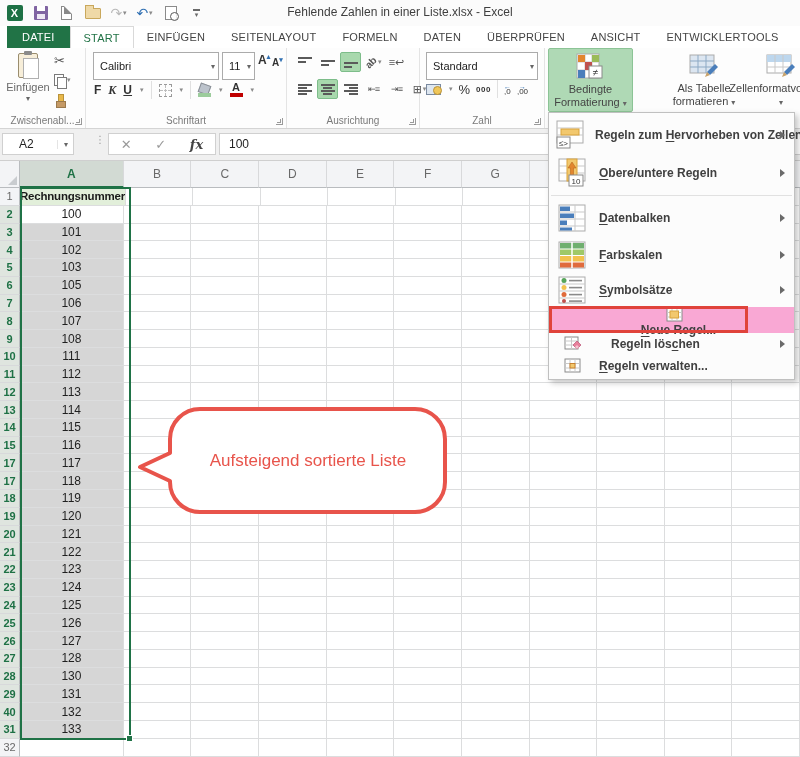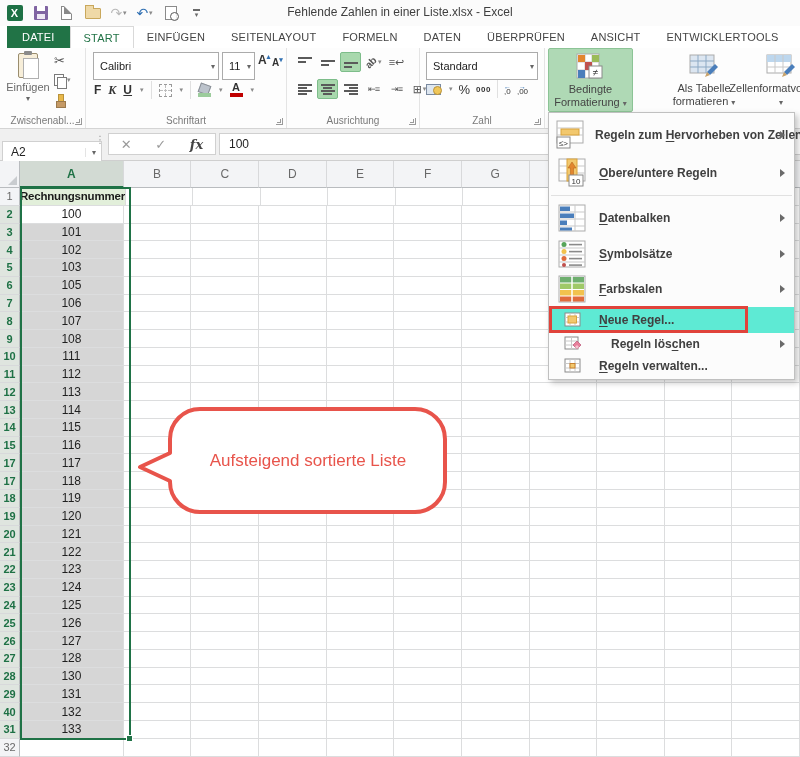--- a/index.html
+++ b/index.html
@@ -113,21 +113,21 @@
   .stylebtn { position:absolute; top:0; height:64px; display:flex; flex-direction:column; align-items:center; padding-top:4px; }
   .sb-cond { left:3px; width:85px; background:#AFD9B5; border:1px solid #8CC496; border-radius:2px; }
   .sb-table { left:100px; width:78px;margin-left:20px; }
   .sb-styles { left:172px; width:128px; }
   .sb-label { font-size:11px; color:#444; line-height:13px; text-align:center; margin-top:2px; }
   .sb-label .car { font-size:8px; color:#666; }
   .caret-only { font-size:8px; color:#666; margin-top:1px; }
 
   
   .fbar { position:absolute; left:0; top:129px; width:800px; height:32px; background:#F0F0F0; border-bottom:1px solid #CFCFCF; }
-  .namebox { position:absolute; left:2px; top:12px; width:100px; height:22px; background:#fff; border:1px solid #D0D0D0; display:flex; align-items:center; font-size:12px; color:#222; padding-left:8px; }
+  .namebox { position:absolute; left:2px; top:4px; width:72px; height:22px; background:#fff; border:1px solid #D0D0D0; display:flex; align-items:center; font-size:12px; color:#222; padding-left:16px; }
   .namebox .car { margin-left:auto; padding-right:5px; font-size:8px; color:#666; border-left:1px solid #E4E4E4; padding-left:6px; }
   .fdots { position:absolute; left:95px; top:8px; color:#9a9a9a; font-size:10px; letter-spacing:0; line-height:5px; }
   .fbuttons { position:absolute; left:108px; top:4px; width:108px; height:22px; background:#fff; border:1px solid #D0D0D0; display:flex; align-items:center; justify-content:space-around; }
   .fx-x { color:#9a9a9a; font-size:13px; } .fx-check { color:#9a9a9a; font-size:13px; }
   .fx-fx { font-family:"DejaVu Serif",serif; font-style:italic; font-weight:bold; font-size:13px; color:#444; }
   .finput { position:absolute; left:219px; top:4px; right:0; height:22px; background:#fff; border:1px solid #D0D0D0; border-right:none; display:flex; align-items:center; font-size:12px; color:#222; padding-left:9px; }
 
   
   .sheet { position:absolute; left:0; top:161px; width:800px; height:596px; background:#fff; }
   .colheaders { position:absolute; left:0; top:0; width:800px; height:27px; display:flex; }
@@ -148,21 +148,21 @@
   .fill-handle { position:absolute; left:126px; top:574px; width:7px; height:7px; background:#1F7246; border:1px solid #fff; }
 
   
   .callout { position:absolute; left:138px; top:407px; width:312px; height:108px; z-index:5; }
   .callout svg { position:absolute; left:0; top:0; }
   .callout-text { position:absolute; left:32px; top:0; width:276px; height:108px; display:flex; align-items:center; justify-content:center; font-size:17px; color:#E8544B; }
 
   
   .menu { position:absolute; left:548px; top:112px; width:247px; height:268px; background:#FCFCFC; border:1px solid #C0C0C0; box-shadow:3px 3px 6px rgba(0,0,0,.22); z-index:10; padding-top:2px; }
   .mitem { display:flex; align-items:center; padding-left:6px; position:relative; }
-  .mitem.hov { background:#5eead4; }
+  .mitem.hov { background:#f9a8d4;flex-direction:column; }
   .micon { width:36px; display:flex; align-items:center; justify-content:center; position:relative; }
   .mlabel { font-size:12px; color:#404040; font-weight:bold; margin-left:8px; white-space:nowrap; }
   .mlabel u { text-underline-offset:2px; }
   .marrow { position:absolute; right:9px; top:50%; margin-top:-4px; width:0; height:0; border-left:5px solid #6a6a6a; border-top:4px solid transparent; border-bottom:4px solid transparent; }
   .msep { height:1px; background:#E1E1E1; margin:4px 2px 3px 2px; }
   .red-box { position:absolute; left:0px; top:193px; width:199px; height:27px; border:3px solid #E0433B; z-index:3; pointer-events:none; }
 </style>
 </head>
 <body>
 
@@ -912,20 +912,34 @@
     <line x1="2" y1="16" x2="28" y2="16" stroke="#C9C9C9"></line>
     <line x1="2" y1="23" x2="28" y2="23" stroke="#C9C9C9"></line>
     <line x1="18" y1="2" x2="18" y2="28" stroke="#C9C9C9"></line>
     <rect x="3" y="3.5" width="10" height="4.5" fill="#4A7EBB"></rect>
     <rect x="3" y="10.5" width="14" height="4.5" fill="#4A7EBB"></rect>
     <rect x="3" y="17.5" width="7" height="4.5" fill="#4A7EBB"></rect>
     <rect x="3" y="24.5" width="12" height="3" fill="#4A7EBB"></rect>
   </svg>
 </div>
           <div class="mlabel"><u>D</u>atenbalken</div>
+          <div class="marrow"></div>
+        </div>
+        <div class="mitem" style="height: 36px;">
+          <div class="micon">
+  <svg width="32" height="30" viewBox="0 0 32 30">
+    <rect x="2" y="2" width="26" height="26" fill="#fff" stroke="#ABABAB"></rect>
+    <rect x="3" y="3" width="24" height="5.5" fill="#6FAF6F"></rect>
+    <rect x="3" y="9.5" width="24" height="5.5" fill="#9FC968"></rect>
+    <rect x="3" y="16" width="24" height="5.5" fill="#F2C24E"></rect>
+    <rect x="3" y="22.5" width="24" height="5" fill="#E06B3C"></rect>
+    <line x1="15" y1="2" x2="15" y2="28" stroke="#fff" stroke-width="1.5"></line>
+  </svg>
+</div>
+          <div class="mlabel"><u>F</u>arbskalen</div>
           <div class="marrow"></div>
         </div>
         <div class="mitem" style="height: 34px;">
           <div class="micon">
   <svg width="32" height="30" viewBox="0 0 32 30">
     <rect x="2" y="2" width="26" height="26" fill="#fff" stroke="#ABABAB"></rect>
     <line x1="2" y1="9" x2="28" y2="9" stroke="#C9C9C9"></line>
     <line x1="2" y1="16" x2="28" y2="16" stroke="#C9C9C9"></line>
     <line x1="2" y1="23" x2="28" y2="23" stroke="#C9C9C9"></line>
     <circle cx="7" cy="5.5" r="2.5" fill="#57A55A"></circle>
@@ -934,34 +948,20 @@
               <rect x="12" y="11.8" width="13" height="1.6" fill="#8a8a8a"></rect>
     <circle cx="7" cy="19.5" r="2.5" fill="#E06B3C"></circle>
               <rect x="12" y="18.8" width="13" height="1.6" fill="#8a8a8a"></rect>
     <circle cx="7" cy="26" r="2" fill="#C0504D"></circle>
               <rect x="12" y="25.3" width="13" height="1.6" fill="#8a8a8a"></rect>
   </svg>
 </div>
           <div class="mlabel"><u>S</u>ymbolsätze</div>
           <div class="marrow"></div>
         </div>
-        <div class="mitem" style="height: 36px;">
-          <div class="micon">
-  <svg width="32" height="30" viewBox="0 0 32 30">
-    <rect x="2" y="2" width="26" height="26" fill="#fff" stroke="#ABABAB"></rect>
-    <rect x="3" y="3" width="24" height="5.5" fill="#6FAF6F"></rect>
-    <rect x="3" y="9.5" width="24" height="5.5" fill="#9FC968"></rect>
-    <rect x="3" y="16" width="24" height="5.5" fill="#F2C24E"></rect>
-    <rect x="3" y="22.5" width="24" height="5" fill="#E06B3C"></rect>
-    <line x1="15" y1="2" x2="15" y2="28" stroke="#fff" stroke-width="1.5"></line>
-  </svg>
-</div>
-          <div class="mlabel"><u>F</u>arbskalen</div>
-          <div class="marrow"></div>
-        </div>
         <div class="mitem hov" style="height: 26px;">
           <div class="micon">
   <svg width="18" height="16" viewBox="0 0 18 16">
     <rect x="1" y="1" width="15" height="13" fill="#fff" stroke="#8a8a8a"></rect>
     <line x1="1" y1="5.5" x2="16" y2="5.5" stroke="#C9C9C9"></line>
     <line x1="1" y1="10" x2="16" y2="10" stroke="#C9C9C9"></line>
     <line x1="6" y1="1" x2="6" y2="14" stroke="#C9C9C9"></line>
     <line x1="11" y1="1" x2="11" y2="14" stroke="#C9C9C9"></line>
     <rect x="4" y="4" width="8.5" height="7" fill="#F2C86E" stroke="#D9A33C"></rect>
   </svg>

